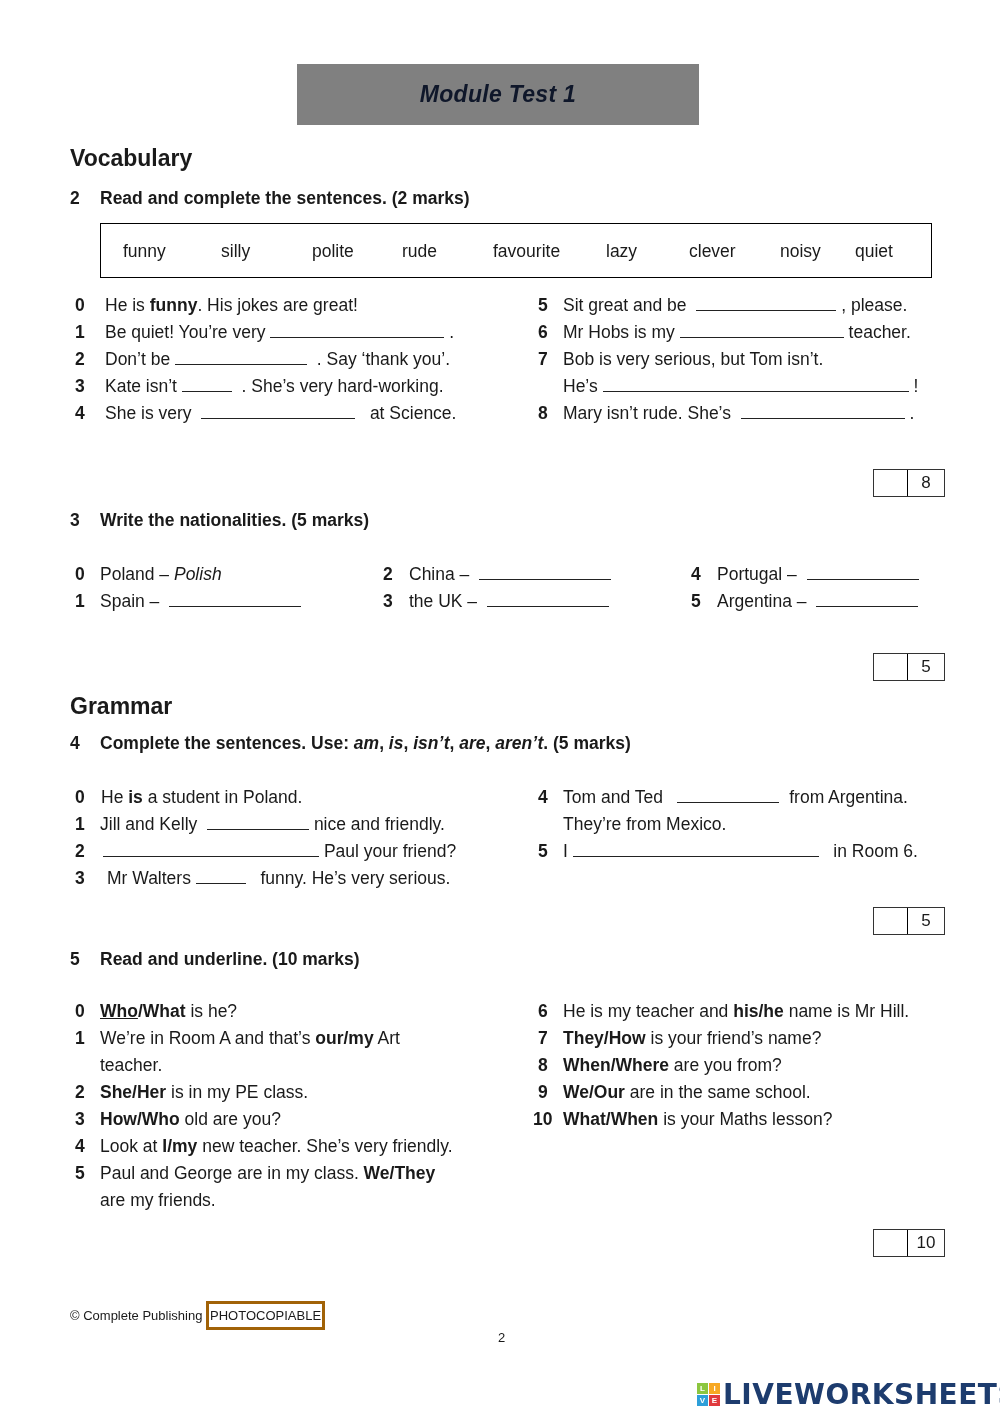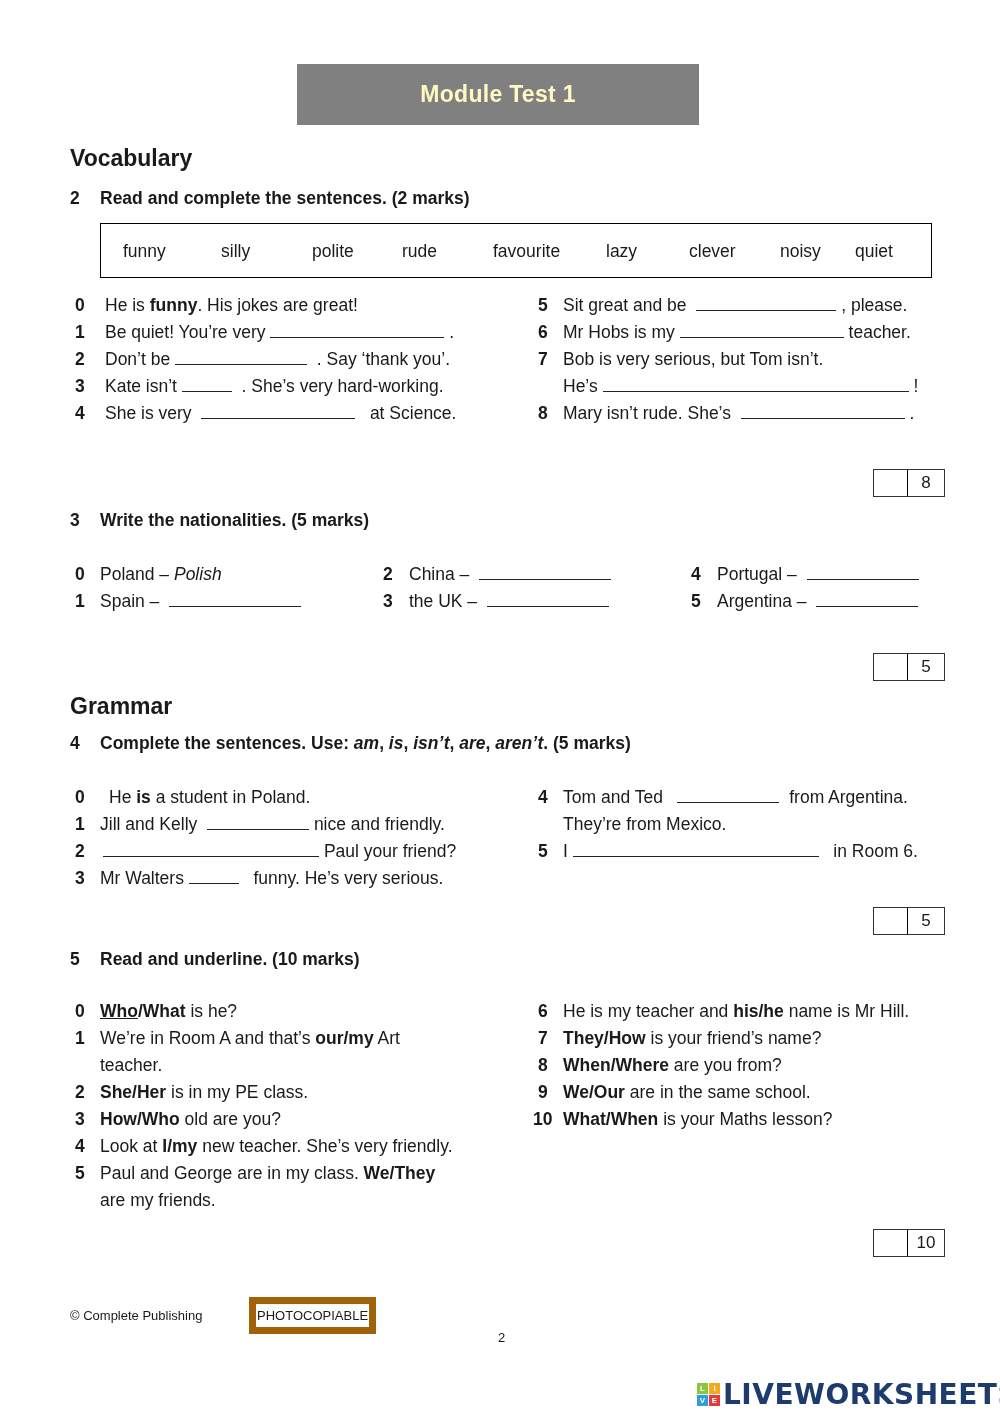--- a/index.html
+++ b/index.html
@@ -3,43 +3,43 @@
 <meta charset="utf-8">
 <style>
   html, body { margin: 0; padding: 0; background: #ffffff; }
   body {
     width: 1000px; height: 1413px; position: relative; overflow: hidden;
     font-family: "Liberation Sans", sans-serif; color: #1a1a1a; font-size: 17.5px;
   }
   .abs { position: absolute; }
   .title-banner {
     left: 297px; top: 64px; width: 402px; height: 61px; background: #808080;
-    color: #fef9c3; font-weight: bold; font-size: 23px; display: flex;
-    align-items: center; justify-content: center; letter-spacing: 0.3px;
+    color: #0f172a; font-weight: bold; font-size: 23px; display: flex;
+    align-items: center; justify-content: center; letter-spacing: 0.3px; font-style: italic;
   }
   .section-heading { font-weight: bold; font-size: 23px; left: 70px; }
   .ex-heading { left: 70px; font-weight: bold; font-size: 17.5px; display: flex; }
   .ex-heading .num { width: 30px; }
   .wordbox {
     left: 100px; top: 223px; width: 832px; height: 55px; border: 1.5px solid #000;
     box-sizing: border-box;
   }
   .wordbox span { position: absolute; top: 17px; font-size: 17.5px; }
   .line { position: absolute; font-size: 17.5px; white-space: nowrap; line-height: 27px; }
   .line .n { position: absolute; left: 0; font-weight: bold; }
   .line .t { position: absolute; left: 30px; }
   .blank { display: inline-block; border-bottom: 1px solid #222; height: 17px; vertical-align: baseline; }
   .scorebox {
     width: 72px; height: 28px; border: 1px solid #333; box-sizing: border-box;
     display: flex;
   }
   .scorebox .empty { width: 33px; border-right: 1.5px solid #000; }
   .scorebox .val { flex: 1; text-align: center; line-height: 26px; font-size: 17px; }
   .footer-copy { left: 70px; top: 1308px; font-size: 13px; }
-  .footer-copy .photo { border: 7px solid #a16207; padding: 4px 1px; margin-left: 43px; }
+  .footer-copy .photo { border: 3px solid #a16207; padding: 4px 1px; }
   .page-num { left: 498px; top: 1330px; font-size: 13px; }
   .lw-logo { left: 697px; top: 1378px; display: flex; align-items: center; }
   .lw-grid { display: grid; grid-template-columns: 11px 11px; grid-template-rows: 11px 11px; gap: 1px; margin-right: 3px; }
   .lw-grid div { font-size: 8px; font-weight: bold; color: #fff; text-align: center; line-height: 11px; }
   .lw-text { font-weight: bold; font-size: 28px; color: #1d3c6e; letter-spacing: 0.5px; font-family: "DejaVu Sans", sans-serif; }
   b { font-weight: bold; }
 </style>
 </head>
 <body>
 
@@ -149,33 +149,33 @@
 
 <div class="abs section-heading" style="top:693px;">Grammar</div>
 
 <div class="abs ex-heading" style="top:733px;">
   <span class="num">4</span>
   <span><span>Complete the sentences. Use: </span><i>am</i>, <i>is</i>, <i>isn’t</i>, <i>are</i>, <i>aren’t</i><span>. (5 marks)</span></span>
 </div>
 
 <div class="line" style="left:75px; top:784px; width:420px;">
   <span class="n">0</span>
-  <span class="t" style="left:34px"><span>He </span><b>is</b><span> a student in Poland.</span></span>
+  <span class="t" style="left:26px"><span>He </span><b>is</b><span> a student in Poland.</span></span>
 </div>
 <div class="line" style="left:75px; top:811px; width:420px;">
   <span class="n">1</span>
   <span class="t" style="left:25px"><span>Jill and Kelly</span> &nbsp;<span class="blank" style="width:102px"></span> <span>nice and friendly.</span></span>
 </div>
 <div class="line" style="left:75px; top:838px; width:420px;">
   <span class="n">2</span>
   <span class="t" style="left:28px"><span class="blank" style="width:216px"></span> <span>Paul your friend?</span></span>
 </div>
 <div class="line" style="left:75px; top:865px; width:420px;">
   <span class="n">3</span>
-  <span class="t" style="left:25px"><span>Mr Walters</span> <span class="blank" style="width:50px"></span> &nbsp;&nbsp;<span>funny. He’s very serious.</span></span>
+  <span class="t" style="left:32px"><span>Mr Walters</span> <span class="blank" style="width:50px"></span> &nbsp;&nbsp;<span>funny. He’s very serious.</span></span>
 </div>
 <div class="line" style="left:538px; top:784px; width:400px;">
   <span class="n">4</span>
   <span class="t" style="left:25px"><span>Tom and Ted</span> &nbsp;&nbsp;<span class="blank" style="width:102px"></span> &nbsp;<span>from Argentina.</span></span>
 </div>
 <div class="line" style="left:538px; top:811px; width:400px;">
   <span class="t" style="left:25px">They’re from Mexico.</span>
 </div>
 <div class="line" style="left:538px; top:838px; width:400px;">
   <span class="n">5</span>

